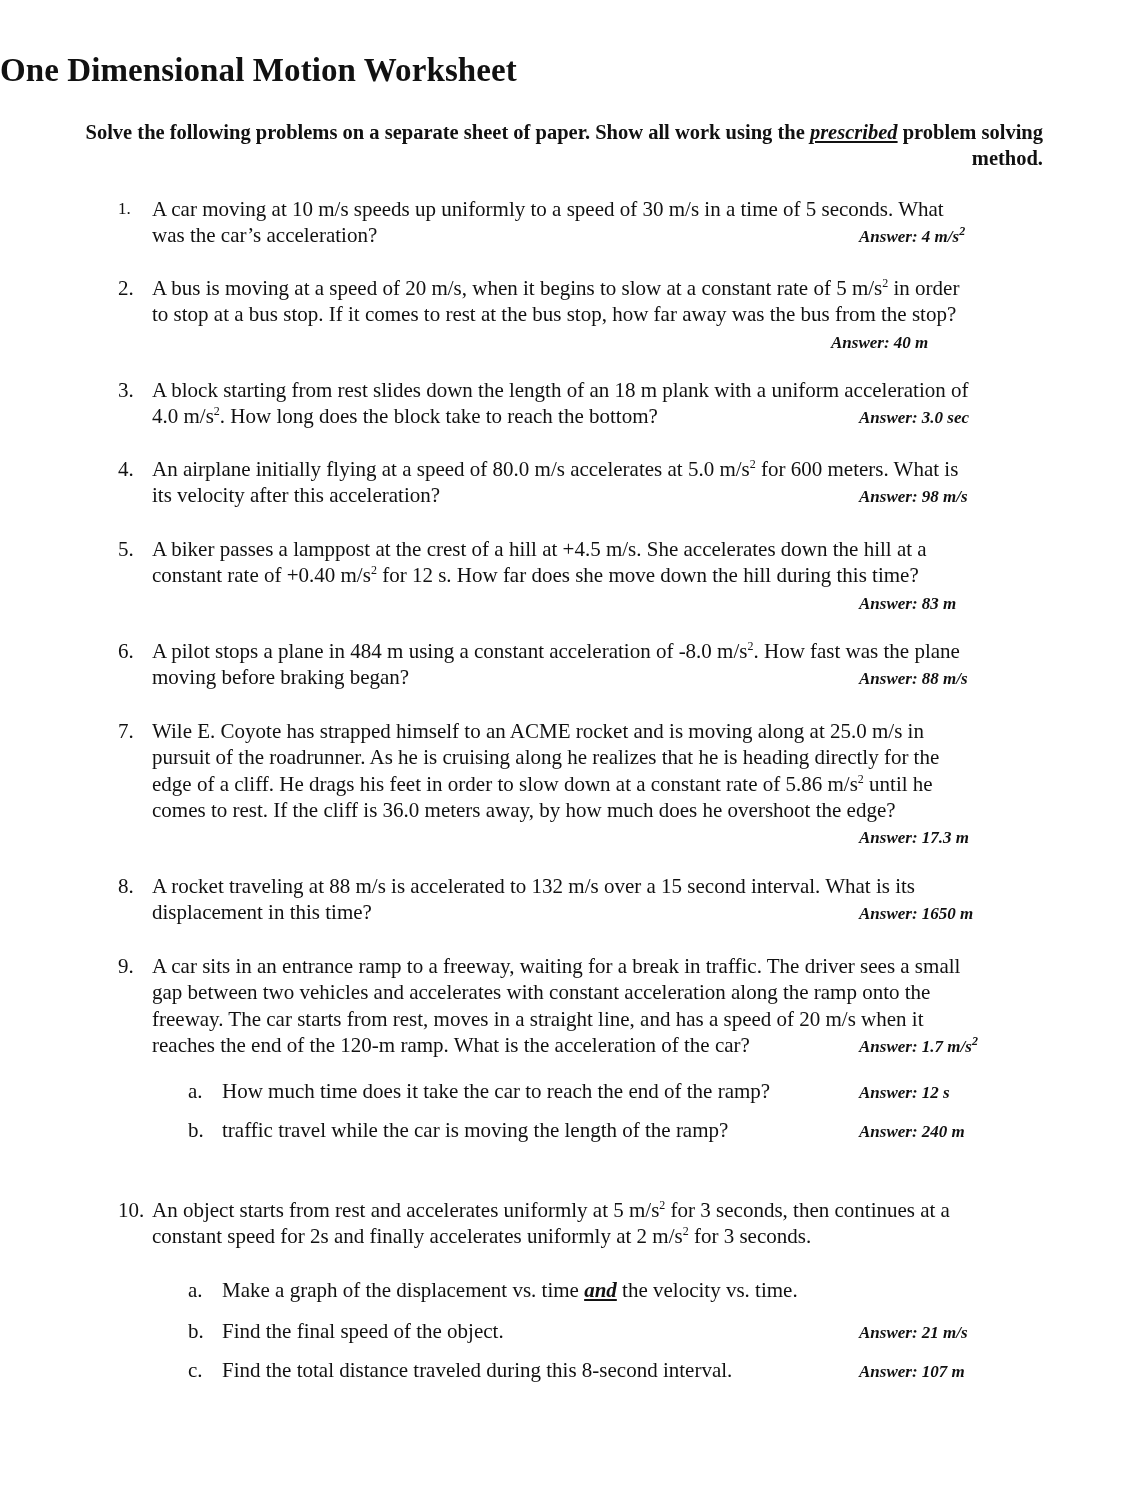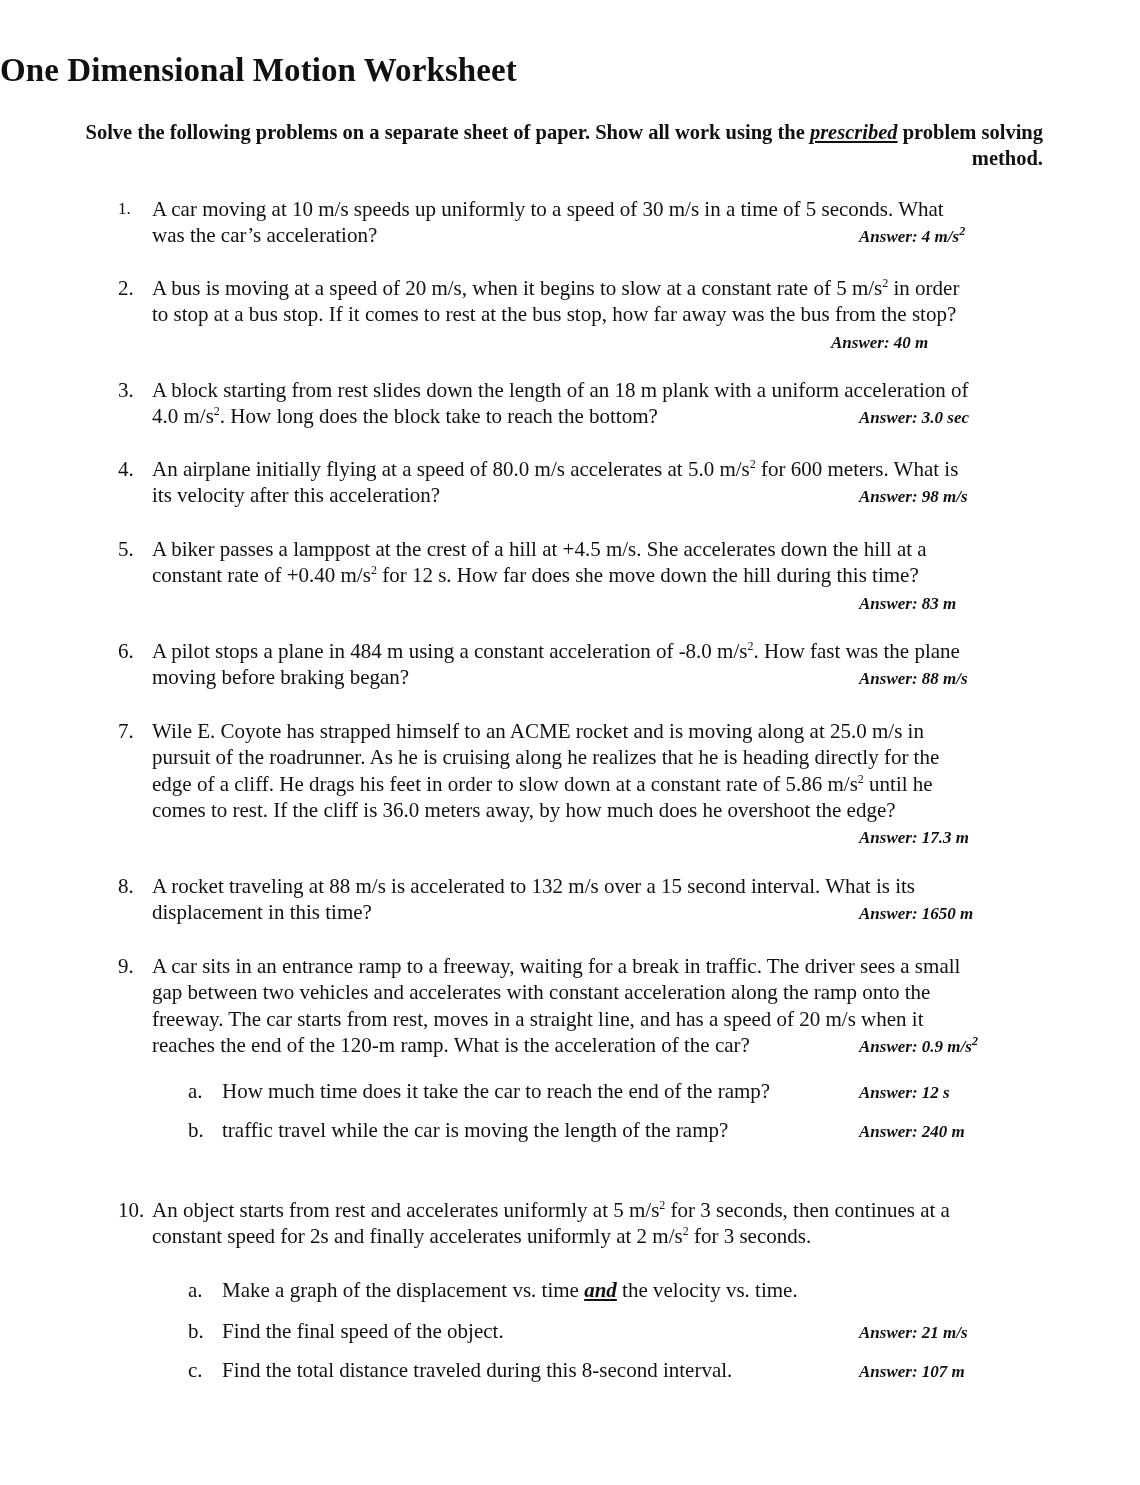--- a/index.html
+++ b/index.html
@@ -116,21 +116,21 @@
     <div class="line"><span>displacement in this time?</span><span class="ans inline" style="left:695px">Answer: 1650 m</span></div>
   </div>
 </div>
 
 <div class="q" style="top:953px">
   <span class="num">9.</span>
   <div class="text">
     <div class="line">A car sits in an entrance ramp to a freeway, waiting for a break in traffic. The driver sees a small</div>
     <div class="line">gap between two vehicles and accelerates with constant acceleration along the ramp onto the</div>
     <div class="line">freeway. The car starts from rest, moves in a straight line, and has a speed of 20 m/s when it</div>
-    <div class="line"><span>reaches the end of the 120-m ramp. What is the acceleration of the car?</span><span class="ans inline" style="left:695px"><span>Answer: 0.9 m/s</span><sup>2</sup></span></div>
+    <div class="line"><span>reaches the end of the 120-m ramp. What is the acceleration of the car?</span><span class="ans inline" style="left:695px"><span>Answer: 1.7 m/s</span><sup>2</sup></span></div>
   </div>
 </div>
 <div class="sub" style="top:1078px">
   <span class="letter">a.</span>
   <div class="text">
       <div class="line"><span>How much time does it take the car to reach the end of the ramp?</span><span class="ans inline" style="left:625px">Answer: 12 s</span></div>
     </div>
 </div>
 <div class="sub" style="top:1117px">
   <span class="letter">b.</span>

